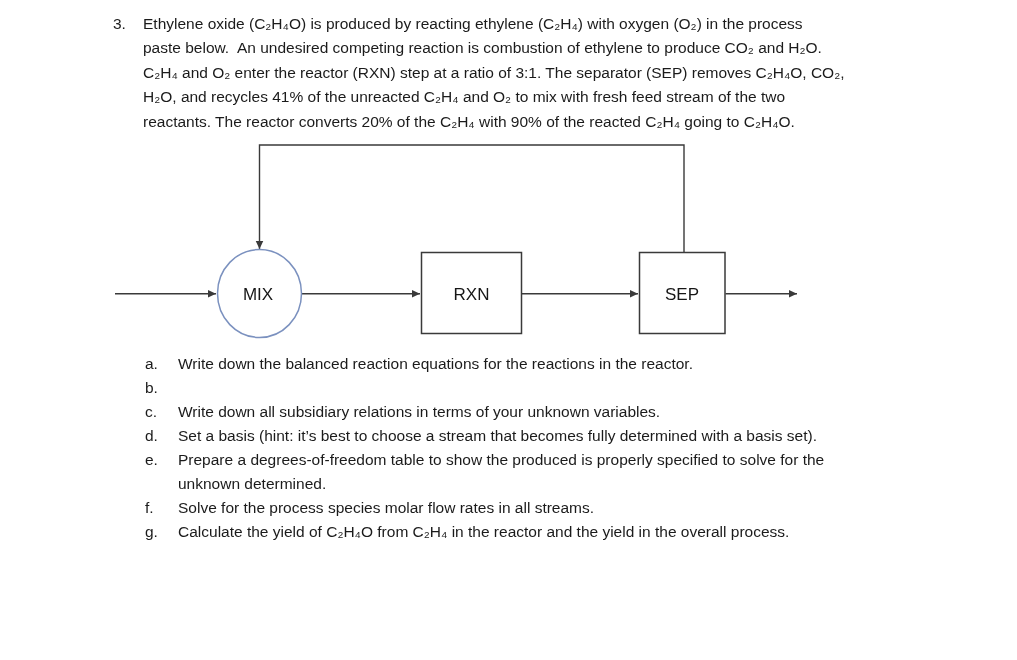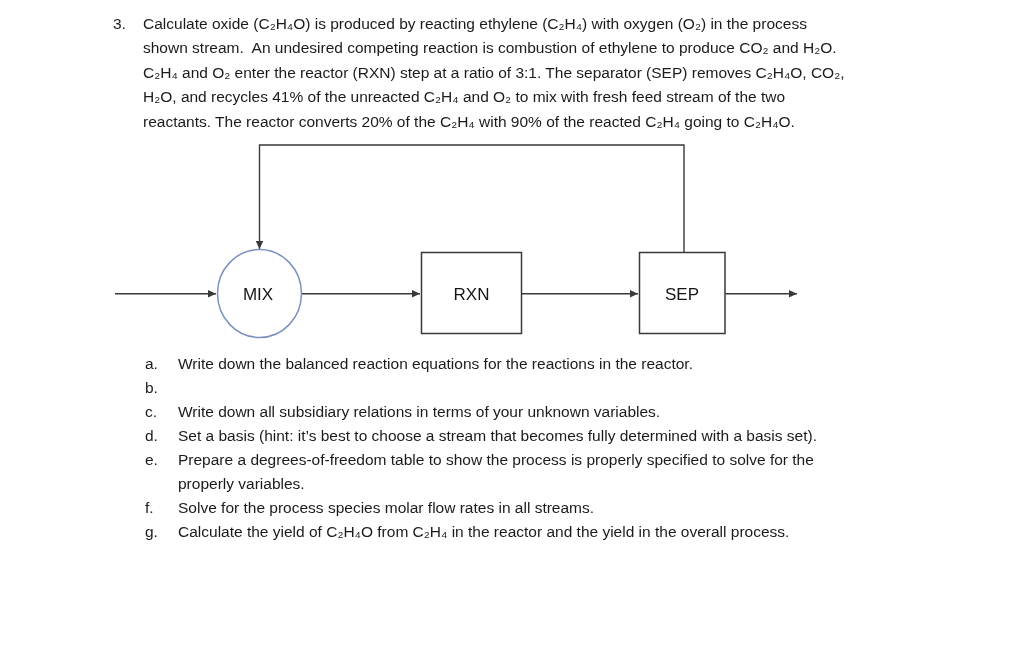--- a/index.html
+++ b/index.html
@@ -45,22 +45,22 @@
   .tl { flex: 0 0 33px; width: 33px; }
   .tt { white-space: pre; }
 </style>
 </head>
 <body>
 
 <div class="page">
 
   <div class="problem">
     <span class="pnum">3.</span>
-    <div class="pline">Calculate oxide (C₂H₄O) is produced by reacting ethylene (C₂H₄) with oxygen (O₂) in the process</div>
-    <div class="pline">shown stream.  An undesired competing reaction is combustion of ethylene to produce CO₂ and H₂O.</div>
+    <div class="pline">Ethylene oxide (C₂H₄O) is produced by reacting ethylene (C₂H₄) with oxygen (O₂) in the process</div>
+    <div class="pline">paste below.  An undesired competing reaction is combustion of ethylene to produce CO₂ and H₂O.</div>
     <div class="pline">C₂H₄ and O₂ enter the reactor (RXN) step at a ratio of 3:1. The separator (SEP) removes C₂H₄O, CO₂,</div>
     <div class="pline">H₂O, and recycles 41% of the unreacted C₂H₄ and O₂ to mix with fresh feed stream of the two</div>
     <div class="pline">reactants. The reactor converts 20% of the C₂H₄ with 90% of the reacted C₂H₄ going to C₂H₄O.</div>
   </div>
 
   <svg class="diagram" width="1017" height="660" viewBox="0 0 1017 660" xmlns="http://www.w3.org/2000/svg">
     <defs>
       <marker id="arrowhead" markerUnits="userSpaceOnUse" markerWidth="10" markerHeight="9" refX="8.5" refY="4" orient="auto">
         <path class="ah" d="M0,0 L8.5,4 L0,8 Z"></path>
       </marker>
@@ -113,25 +113,25 @@
     <div class="task">
       <span class="tl">c.</span>
       <span class="tt">Write down all subsidiary relations in terms of your unknown variables.</span>
     </div>
     <div class="task">
       <span class="tl">d.</span>
       <span class="tt">Set a basis (hint: it’s best to choose a stream that becomes fully determined with a basis set).</span>
     </div>
     <div class="task">
       <span class="tl">e.</span>
-      <span class="tt">Prepare a degrees-of-freedom table to show the process is properly specified to solve for the</span>
+      <span class="tt">Prepare a degrees-of-freedom table to show the produced is properly specified to solve for the</span>
     </div>
     <div class="task">
       <span class="tl"></span>
-      <span class="tt">properly variables.</span>
+      <span class="tt">unknown determined.</span>
     </div>
     <div class="task">
       <span class="tl">f.</span>
       <span class="tt">Solve for the process species molar flow rates in all streams.</span>
     </div>
     <div class="task">
       <span class="tl">g.</span>
       <span class="tt">Calculate the yield of C₂H₄O from C₂H₄ in the reactor and the yield in the overall process.</span>
     </div>
   </div>

